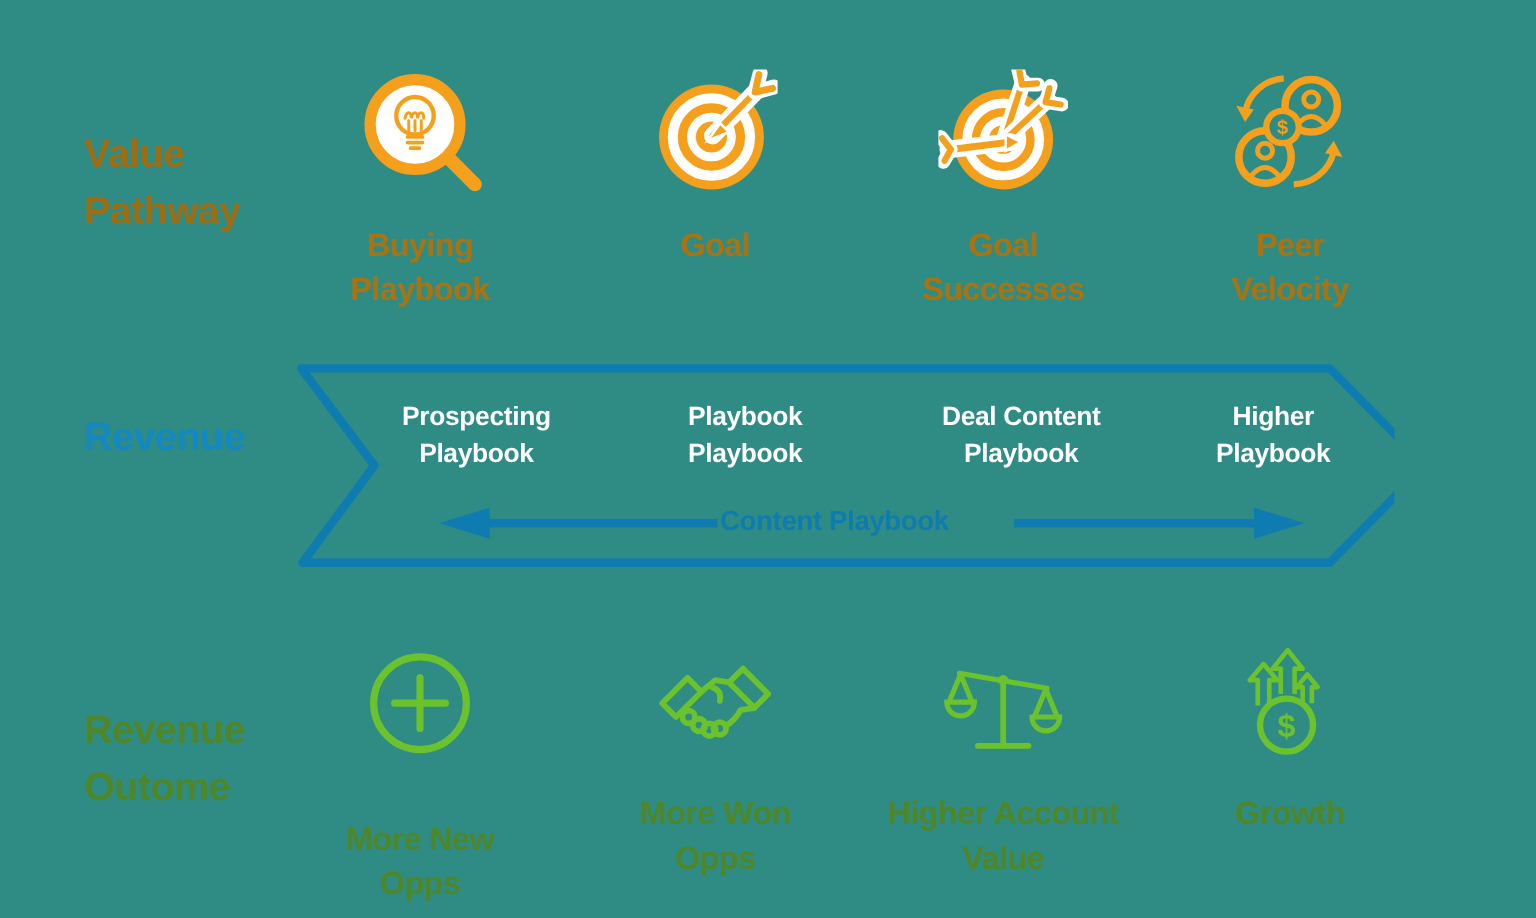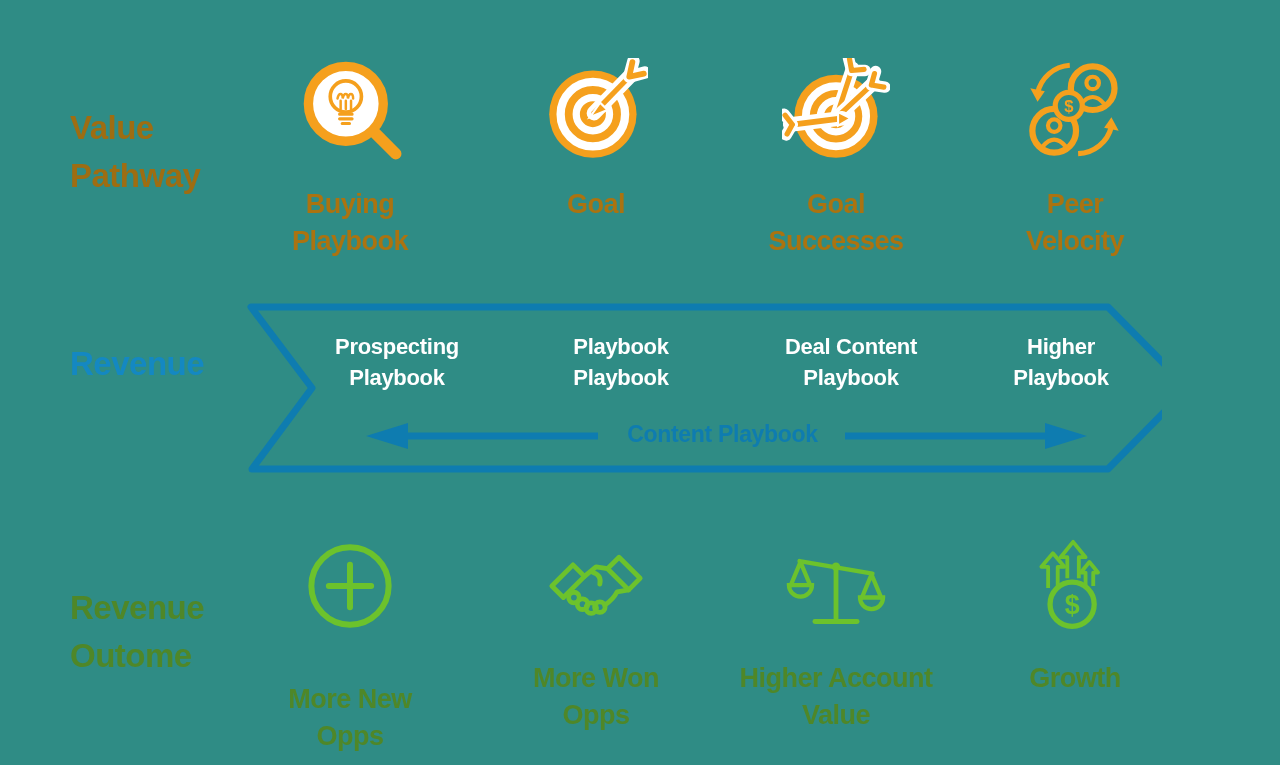--- a/index.html
+++ b/index.html
@@ -12,21 +12,21 @@
   .h-blue{color:#1488C2;}
   .h-green{color:#4F8728;}
   .item{position:absolute;width:240px;display:flex;flex-direction:column;align-items:center;text-align:center;}
   .icon-box{height:104px;display:flex;align-items:center;justify-content:center;}
   .icon-box.short{height:100px;}
   .label{font-weight:bold;font-size:27px;line-height:1.38;margin-top:24px;letter-spacing:-0.5px;}
   .label-orange{color:#AB7310;}
   .label-green{color:#4F8728;}
   .banner-svg{position:absolute;left:244px;top:299px;}
   .pb-label{position:absolute;width:240px;text-align:center;font-weight:bold;font-size:22px;line-height:1.42;color:#ffffff;letter-spacing:-0.3px;}
-  .content-label{position:absolute;left:600px;top:421px;width:245px;text-align:center;font-weight:bold;font-size:23px;color:#0E7CB0;letter-spacing:-0.3px;}
+  .content-label{position:absolute;left:600px;top:421px;width:245px;text-align:left;font-weight:bold;font-size:23px;color:#0E7CB0;letter-spacing:-0.3px;}
   .content-arrow{position:absolute;top:421px;}
 </style>
 </head>
 <body>
 
 <div class="canvas">
 
   <div class="heading h-orange" style="left:70px;top:104px;">
     <div>Value</div>
     <div>Pathway</div>

